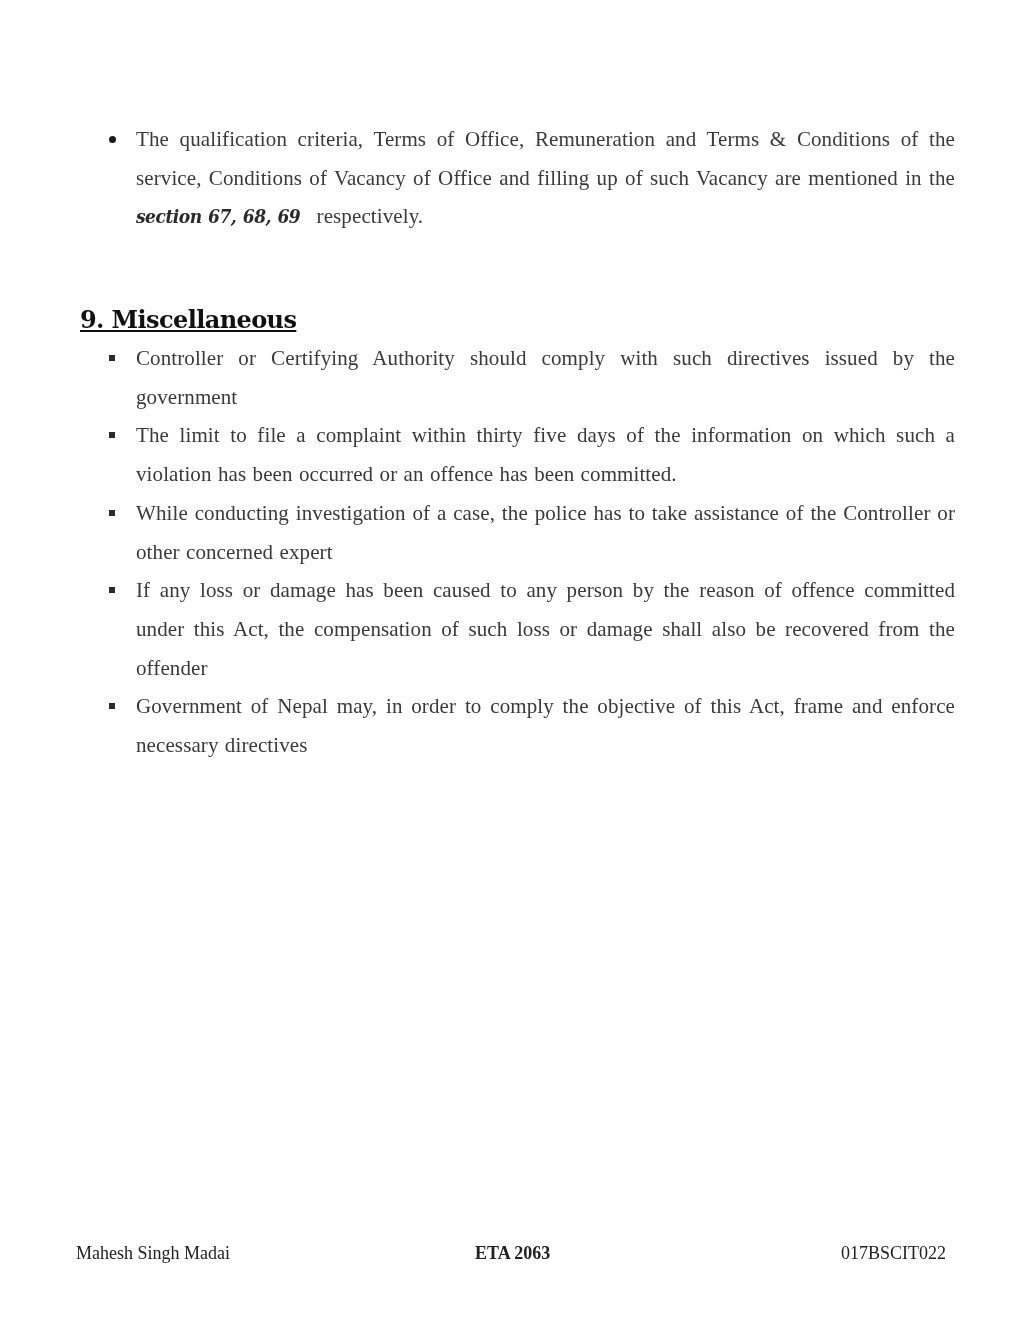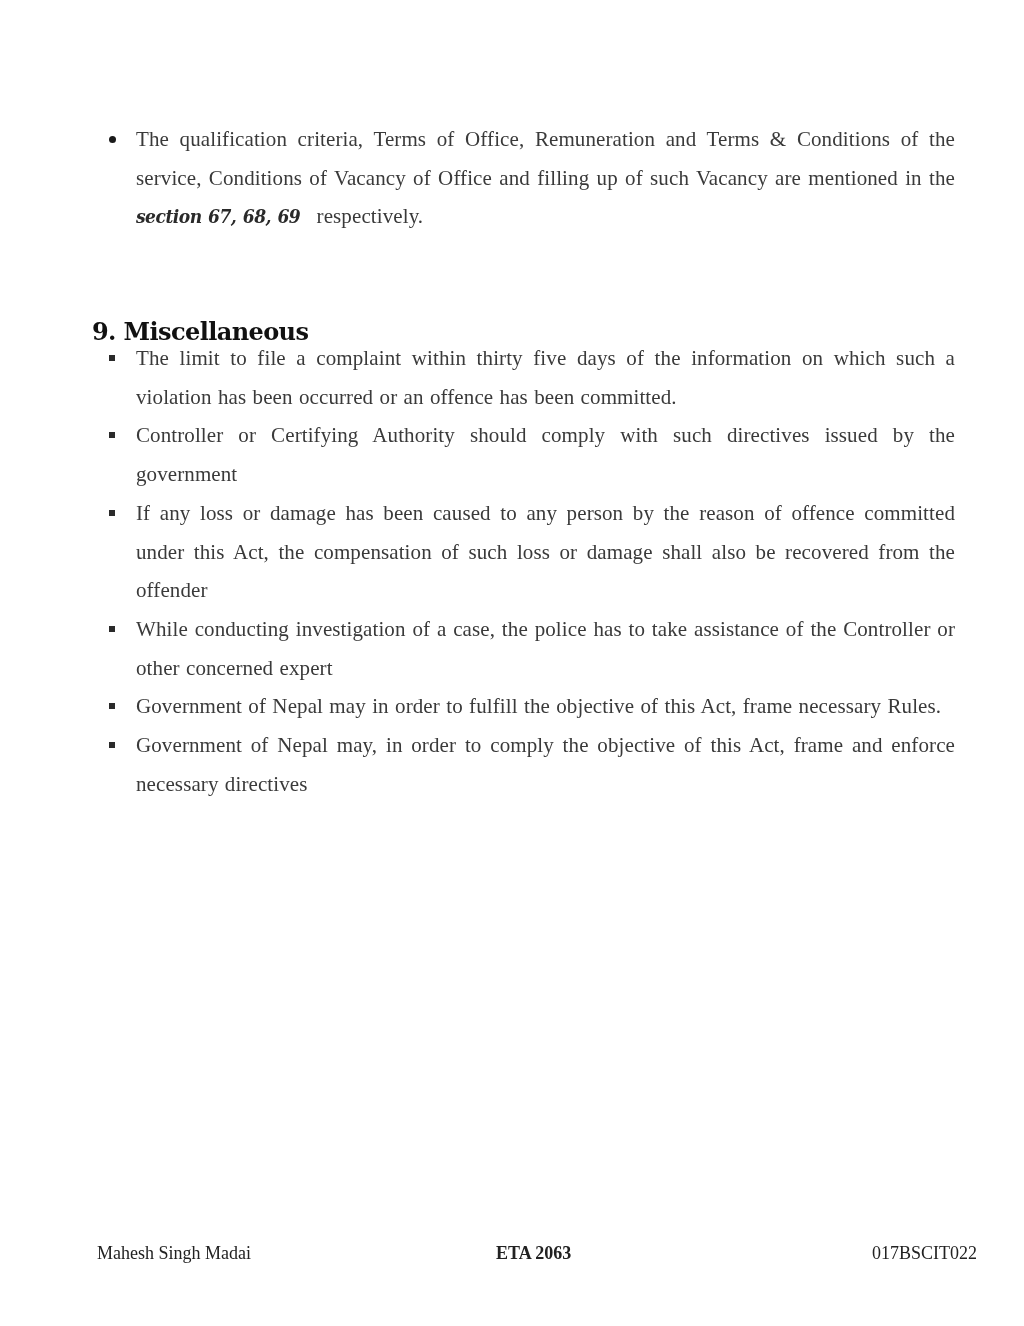--- a/index.html
+++ b/index.html
@@ -67,76 +67,72 @@
       font-size: 19px;
       letter-spacing: -0.5px;
       margin-right: 10px;
     }
     #intro-list { top: 120px; }
     #misc-list { top: 339px; }
     .heading {
       position: absolute;
       left: 76px;
       top: 301px;
-      margin: 16px;
+      margin: 4px;
       font-family: "DejaVu Serif", serif;
       font-weight: bold;
       font-size: 24px;
       letter-spacing: -0.6px;
       color: #111111;
+      text-decoration: underline;
     }
     .footer {
       position: absolute;
       top: 1243px;
       left: 76px;
       width: 880px;
       height: 22px;
       font-family: "Liberation Serif", serif;
       font-size: 18px;
       color: #222222;
-      margin-left: 21px;
     }
     .footer .left { position: absolute; left: 0; top: 0; }
     .footer .center { position: absolute; left: 399px; top: 0; font-weight: bold; }
-    .footer .right { position: absolute; right: 0; top: 0; }
+    .footer .right { position: absolute; right: 10px; top: 0; }
   </style>
 </head>
 <body>
 
 <div class="page">
 
   <ul class="list" id="intro-list">
     <li>
       <span class="bullet-dot"></span>
       <span class="txt">The qualification criteria, Terms of Office, Remuneration and Terms &amp; Conditions of the service, Conditions of Vacancy of Office and filling up of such Vacancy are mentioned in the </span><span class="emph">section 67, 68, 69</span><span class="txt"> respectively.</span>
     </li>
   </ul>
 
   <h2 class="heading">9. Miscellaneous</h2>
 
   <ul class="list" id="misc-list">
     <li>
       <span class="bullet-sq"></span>
-      <span class="txt">The limit to file a complaint within thirty five days of the information on which such a violation has been occurred or an offence has been committed.</span>
-    </li>
-    <li>
-      <span class="bullet-sq"></span>
       <span class="txt">Controller or Certifying Authority should comply with such directives issued by the government</span>
     </li>
     <li>
       <span class="bullet-sq"></span>
-      <span class="txt">If any loss or damage has been caused to any person by the reason of offence committed under this Act, the compensation of such loss or damage shall also be recovered from the offender</span>
+      <span class="txt">The limit to file a complaint within thirty five days of the information on which such a violation has been occurred or an offence has been committed.</span>
     </li>
     <li>
       <span class="bullet-sq"></span>
       <span class="txt">While conducting investigation of a case, the police has to take assistance of the Controller or other concerned expert</span>
     </li>
     <li>
       <span class="bullet-sq"></span>
-      <span class="txt">Government of Nepal may in order to fulfill the objective of this Act, frame necessary Rules.</span>
+      <span class="txt">If any loss or damage has been caused to any person by the reason of offence committed under this Act, the compensation of such loss or damage shall also be recovered from the offender</span>
     </li>
     <li>
       <span class="bullet-sq"></span>
       <span class="txt">Government of Nepal may, in order to comply the objective of this Act, frame and enforce necessary directives</span>
     </li>
   </ul>
 
   <div class="footer">
     <span class="left">Mahesh Singh Madai</span>
     <span class="center">ETA 2063</span>

